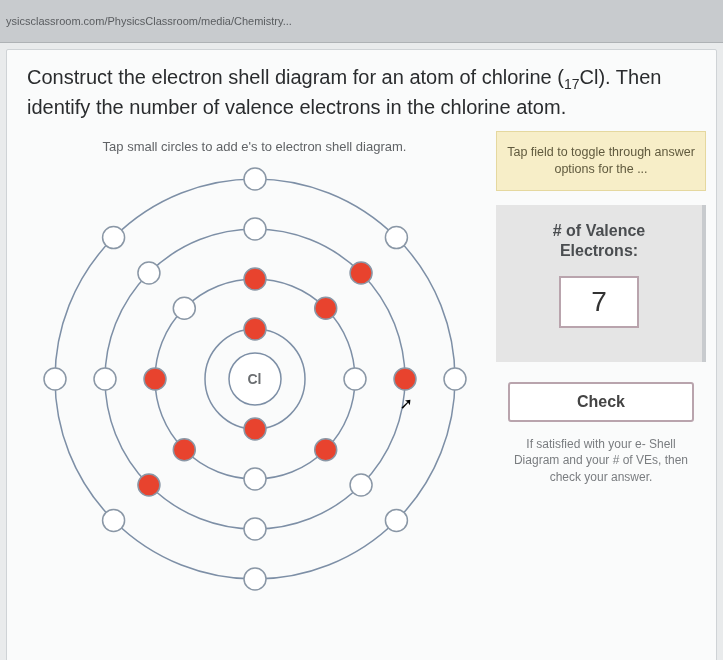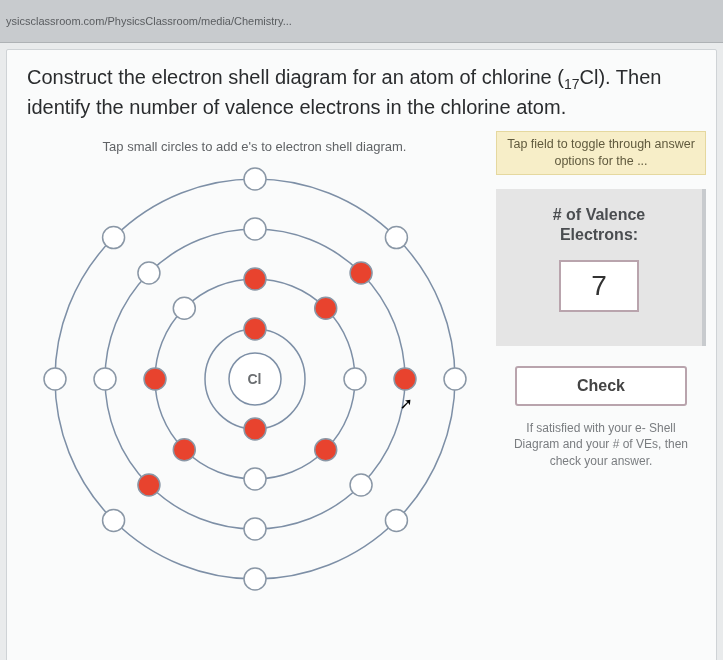--- a/index.html
+++ b/index.html
@@ -78,21 +78,21 @@
     display: flex;
     flex-direction: column;
     gap: 14px;
   }
   .hint-right {
     background: #f7eec8;
     border: 1px solid #e5d89f;
     font-size: 12.5px;
     color: #605a3e;
     text-align: center;
-    padding: 4px 6px;
+    padding: 12px 6px;
     line-height: 1.35;
   }
   .valence-box {
     background: #e5e5e5;
     border-right: 4px solid #c8cbce;
     padding: 16px 10px 18px 10px;
     text-align: center;
   }
   .valence-title {
     font-size: 16px;
@@ -120,21 +120,21 @@
     background: #fff;
     border: 1px solid #b9bdc0;
     border-radius: 3px;
     padding: 7px 0;
     font-size: 14px;
     color: #555;
     cursor: pointer;
     display: block;
   }
   .check-btn {
-    width: 172px;
+    width: 186px;
     margin: 6px auto 0 auto;
     background: #fff;
     border: 2px solid #b9a4ad;
     border-radius: 3px;
     padding: 9px 0;
     font-size: 16px;
     font-weight: bold;
     color: #444;
     cursor: pointer;
     display: block;

